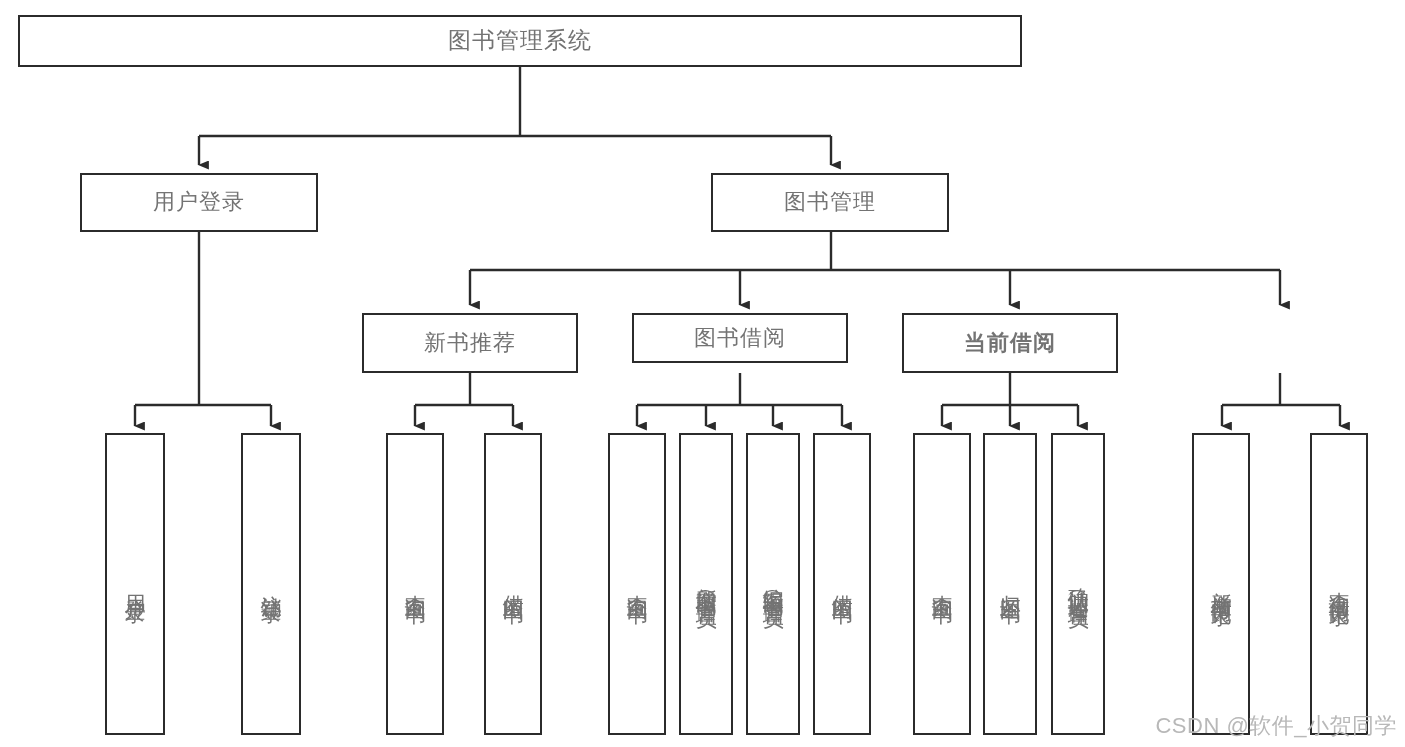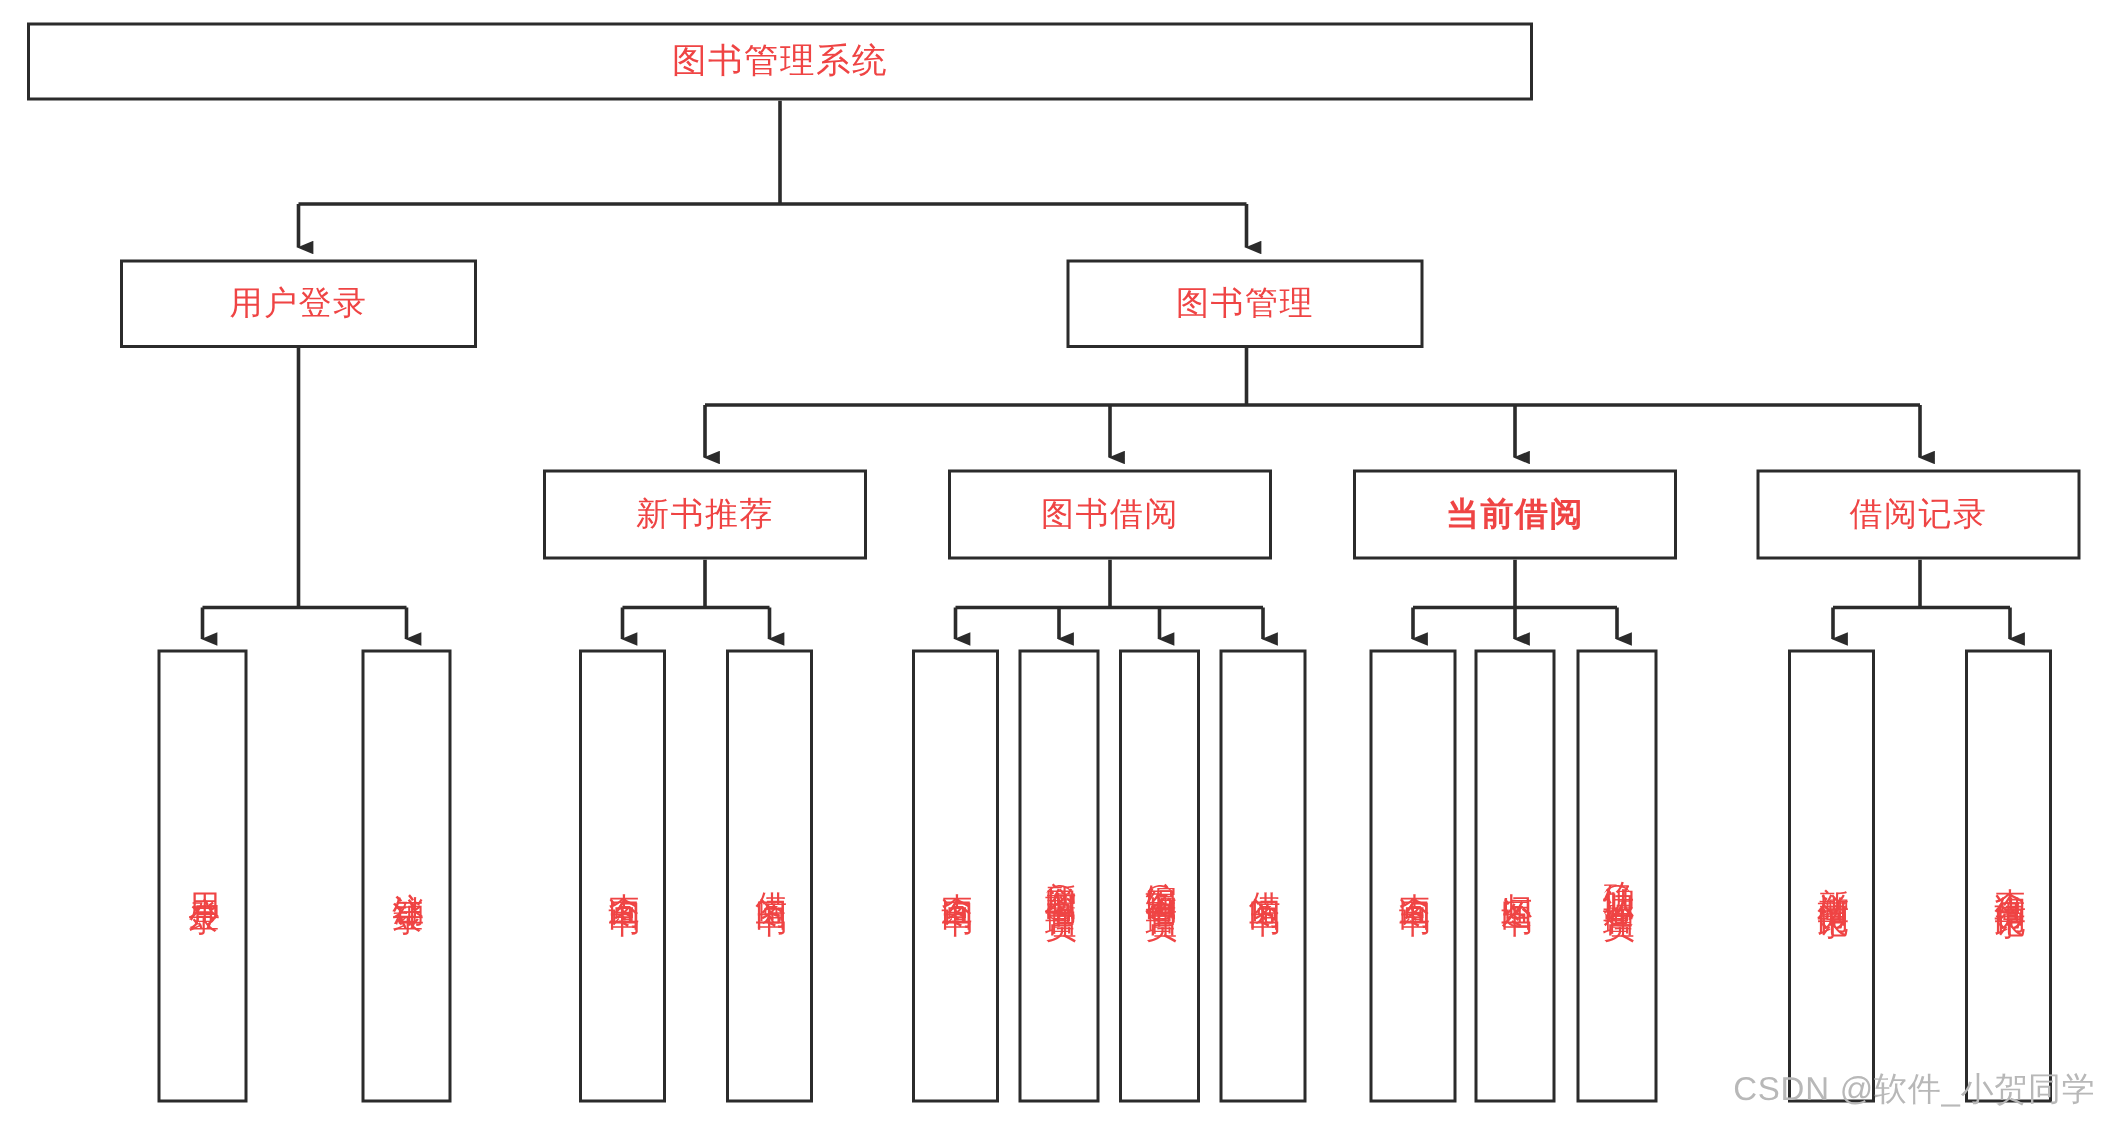--- a/index.html
+++ b/index.html
@@ -27,21 +27,21 @@
     pointer-events: none;
   }
   .node {
     position: absolute;
     box-sizing: border-box;
     border: 2px solid #2b2b2b;
     background: #ffffff;
     display: flex;
     align-items: center;
     justify-content: center;
-    color: #ef4444;
+    color: #737373;
   }
   .node.horiz {
     font-size: 22px;
     letter-spacing: 1px;
     line-height: 1.1;
   }
   .node.vert {
     writing-mode: vertical-rl;
     text-orientation: upright;
     font-size: 21px;
@@ -126,25 +126,24 @@
   </svg>
 
   <div class="node horiz root" style="left:18px; top:15px; width:1004px; height:52px;">图书管理系统</div>
 
   <div class="node horiz" style="left:80px; top:173px; width:238px; height:59px;">用户登录</div>
 
   <div class="node horiz" style="left:711px; top:173px; width:238px; height:59px;">图书管理</div>
 
   <div class="node horiz" style="left:362px; top:313px; width:216px; height:60px;">新书推荐</div>
 
-  <div class="node horiz" style="left:632px; top:313px; width:216px; height:60px;">图书借阅</div>
+  <div class="node horiz" style="left:632px; top:313px; width:216px; height:50px;">图书借阅</div>
 
   <div class="node horiz" style="left:902px; top:313px; width:216px; height:60px;font-weight:bold;">当前借阅</div>
 
-  <div class="node horiz" style="left:1171px; top:313px; width:216px; height:60px;">借阅记录</div>
 
   <div class="node vert" style="left:105px; top:433px; width:60px; height:302px;">
     <span class="vlabel">用户登录</span>
   </div>
 
   <div class="node vert" style="left:241px; top:433px; width:60px; height:302px;">
     <span class="vlabel">注销登录</span>
   </div>
 
   <div class="node vert" style="left:386px; top:433px; width:58px; height:302px;">

